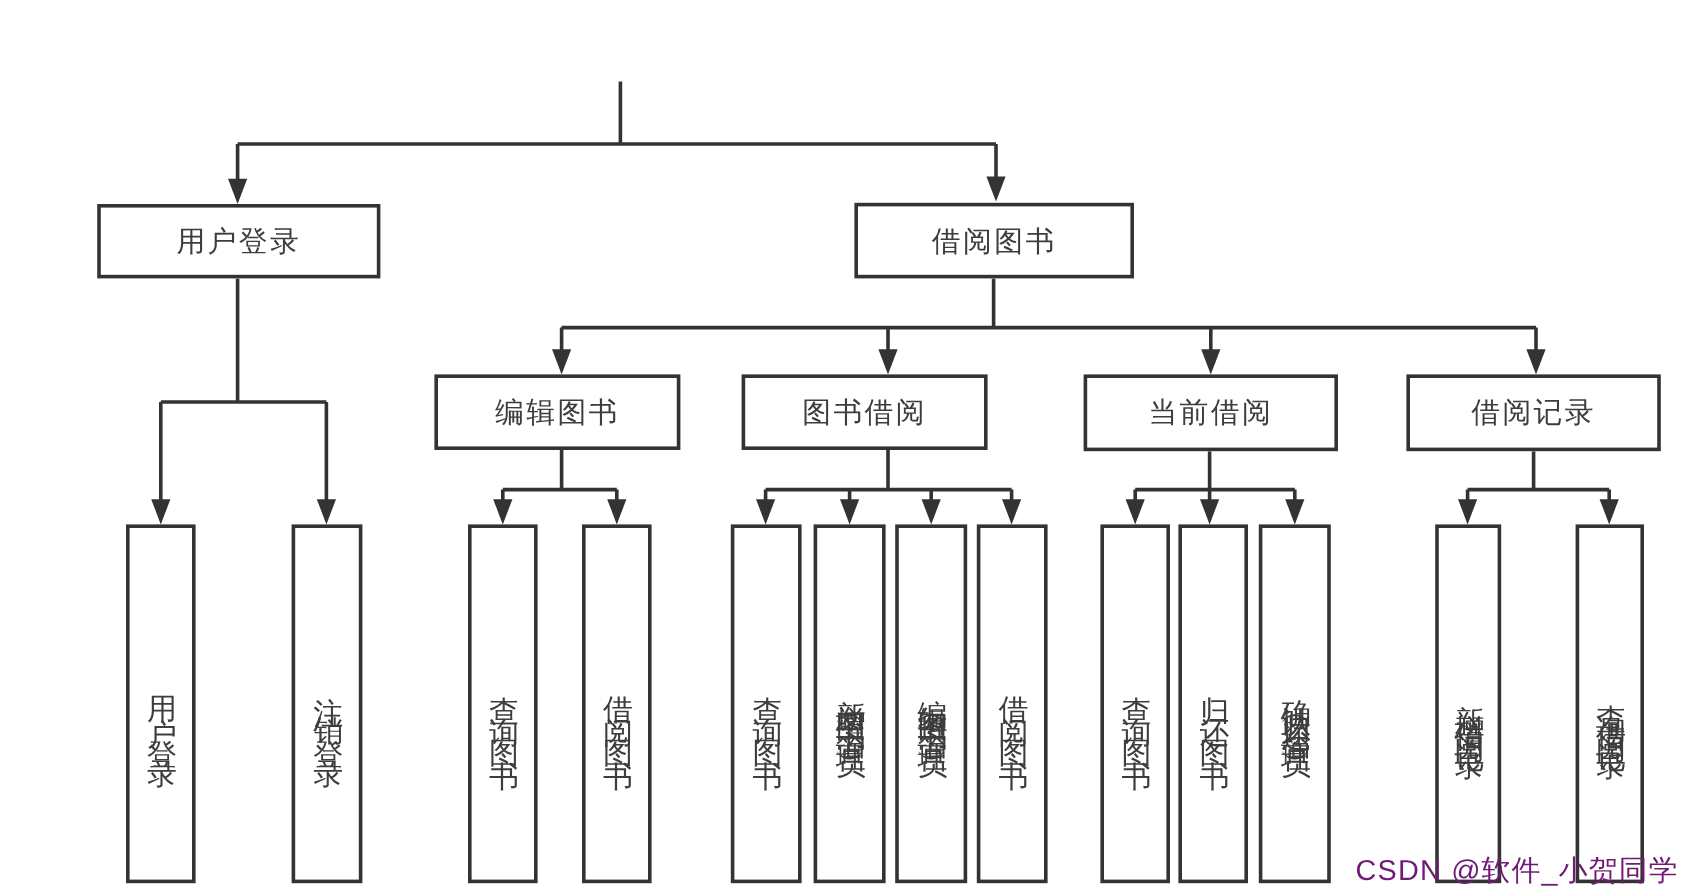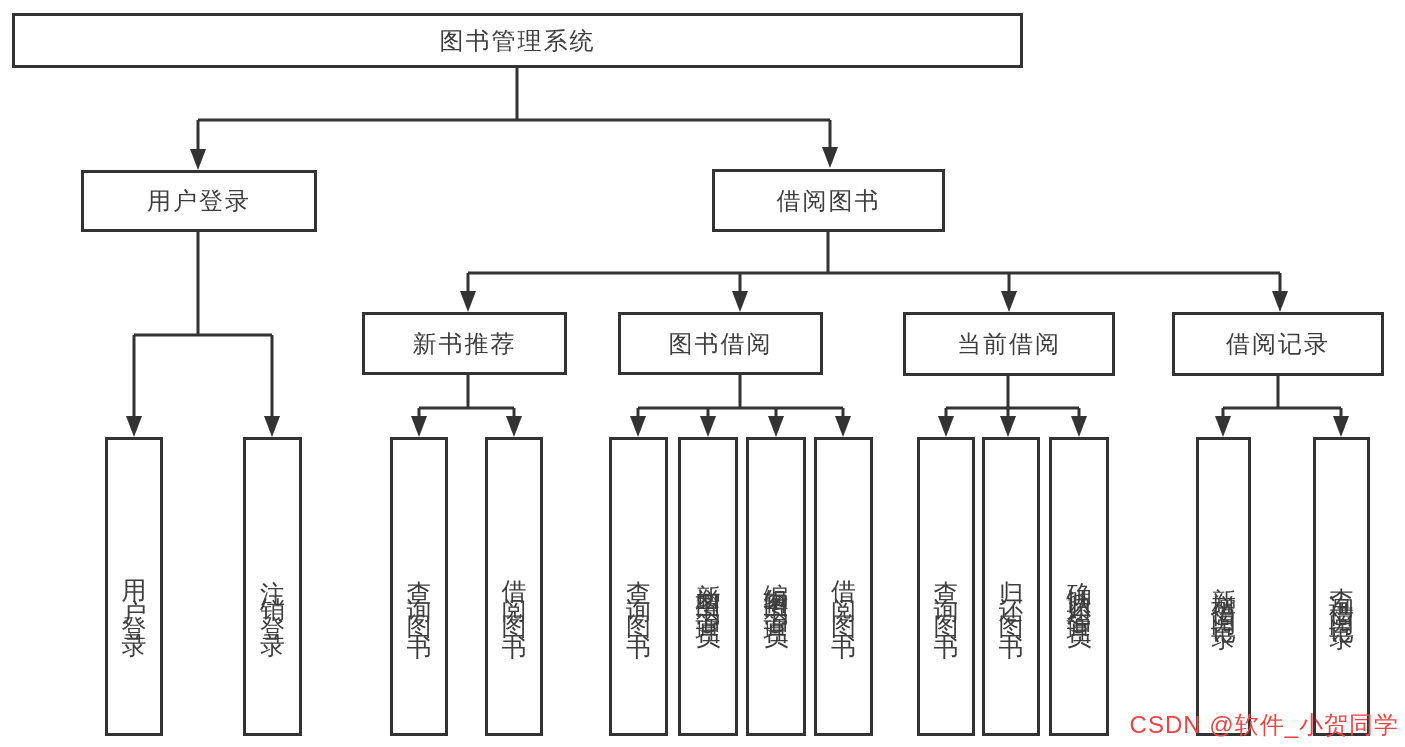--- a/index.html
+++ b/index.html
@@ -31,21 +31,21 @@
     line-height:1;
     white-space:nowrap;
   }
   .gap-lg .vlabel{letter-spacing:18px;margin-top:18px;}
   .gap-md .vlabel{letter-spacing:8px;margin-top:8px;}
   .gap-sm .vlabel{letter-spacing:6px;margin-top:6px;}
   .watermark{
     position:absolute;
     right:6px;bottom:6px;
     z-index:3;
-    color:#ef4444;
+    color:#701a75;
     font-size:24px;
     letter-spacing:1px;
     white-space:nowrap;
   }
 </style>
 </head>
 <body>
 
 <div class="canvas">
 
@@ -82,33 +82,30 @@
       <polygon points="768,416 784,416 776,437"></polygon>
       <polygon points="835,416 851,416 843,437"></polygon>
       <polygon points="938,416 954,416 946,437"></polygon>
       <polygon points="1000,416 1016,416 1008,437"></polygon>
       <polygon points="1071,416 1087,416 1079,437"></polygon>
       <polygon points="1215,416 1231,416 1223,437"></polygon>
       <polygon points="1333,416 1349,416 1341,437"></polygon>
     </g>
   </svg>
 
-  <div class="box" style="left:12px;top:13px;width:1011px;height:55px">
-    <span class="hlabel">图书管理系统</span>
-  </div>
 
   <div class="box" style="left:81px;top:170px;width:236px;height:62px">
     <span class="hlabel">用户登录</span>
   </div>
   <div class="box" style="left:712px;top:169px;width:233px;height:63px">
     <span class="hlabel">借阅图书</span>
   </div>
 
   <div class="box" style="left:362px;top:312px;width:205px;height:63px">
-    <span class="hlabel">新书推荐</span>
+    <span class="hlabel">编辑图书</span>
   </div>
   <div class="box" style="left:903px;top:312px;width:212px;height:64px">
     <span class="hlabel">当前借阅</span>
   </div>
   <div class="box" style="left:618px;top:312px;width:205px;height:63px">
     <span class="hlabel">图书借阅</span>
   </div>
   <div class="box" style="left:1172px;top:312px;width:212px;height:64px">
     <span class="hlabel">借阅记录</span>
   </div>

